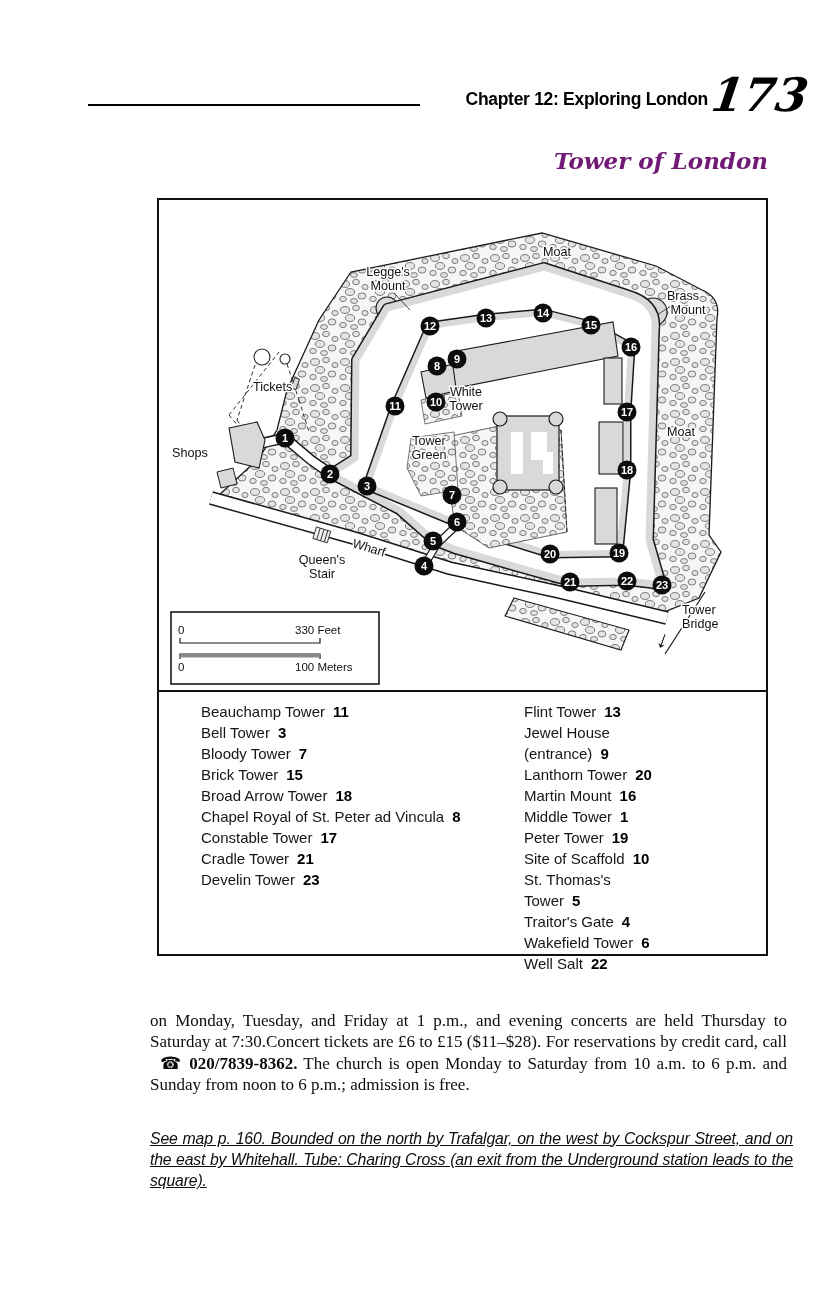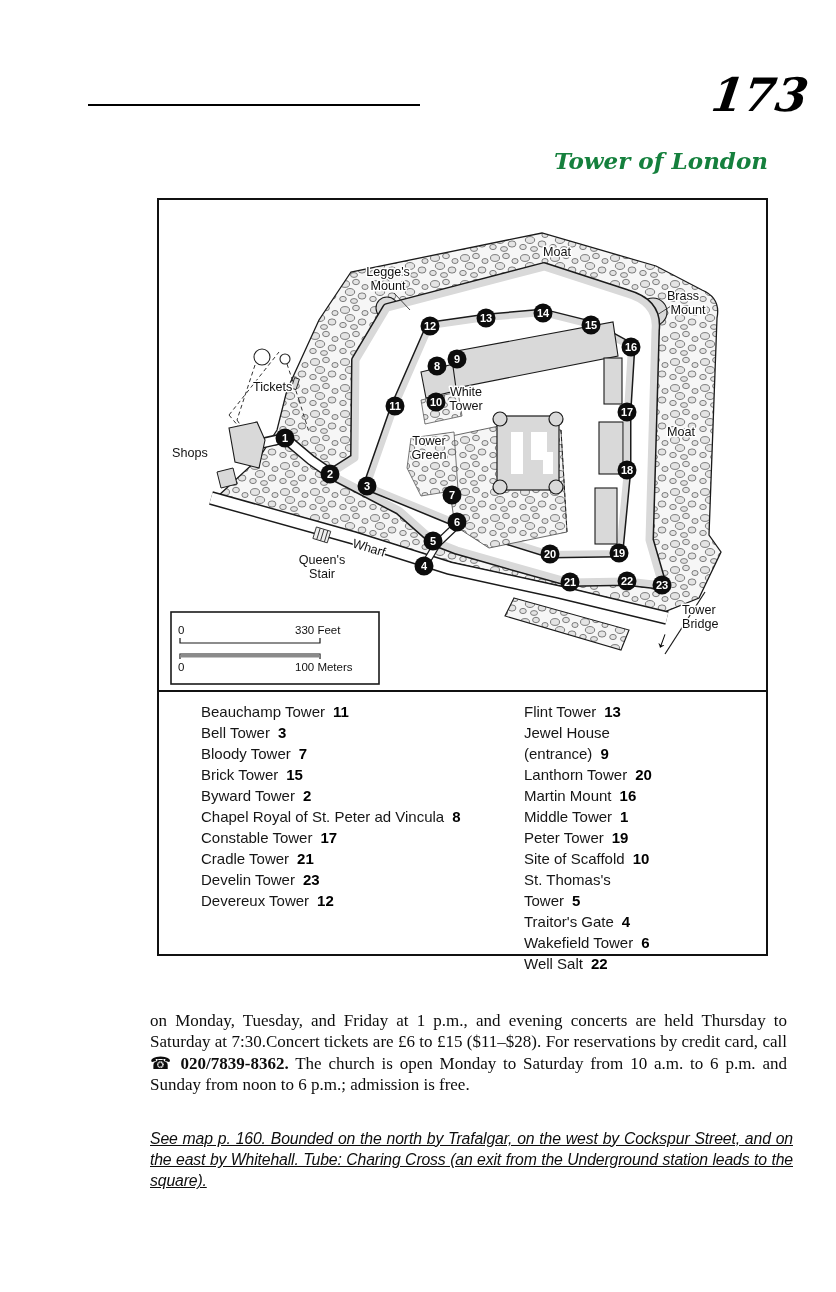--- a/index.html
+++ b/index.html
@@ -6,21 +6,21 @@
   .page{position:relative;width:836px;height:1292px;background:#fff;overflow:hidden;
         font-family:"Liberation Sans",sans-serif;color:#111;}
 
   
   .header-rule{position:absolute;left:88px;top:104px;width:332px;height:2px;background:#000;}
   .chapter-title{position:absolute;left:420px;top:89px;width:288px;text-align:right;
         font:bold 17.5px "Liberation Sans",sans-serif;letter-spacing:-0.3px;color:#000;}
   .page-number{position:absolute;left:712px;top:68px;
         font:bold italic 46px "DejaVu Serif",serif;transform:skewX(-8deg);color:#000;}
   .figure-title{position:absolute;right:68px;top:147px;
-        font:bold italic 23px "DejaVu Serif",serif;color:#15803d;}
+        font:bold italic 23px "DejaVu Serif",serif;color:#701a75;}
 
   
   .figure-box{position:absolute;left:157px;top:198px;width:607px;height:754px;
         border:2px solid #111;background:#fff;}
   .map-area{position:relative;width:607px;height:490px;border-bottom:2px solid #111;}
   .legend-area{position:relative;width:496px;height:260px;}
 
   
   svg{display:block;}
   .mlabel{font:12.6px "Liberation Sans",sans-serif;fill:#111;
@@ -32,32 +32,33 @@
 
   
   .legend-col{position:absolute;top:9px;font:15px/21px "Liberation Sans",sans-serif;color:#161616;}
   .legend-col-left{left:42px;}
   .legend-col-right{left:365px;}
   .lrow .num{font-weight:bold;margin-left:8px;color:#000;}
 
   
   .p1{position:absolute;left:150px;top:993px;width:637px;
         font:17px/21.3px "Liberation Serif",serif;text-align:justify;color:#0d0d0d;}
-  .p1 .phone{font-weight:bold;}
+  .p1 .phone{font-weight:bold;margin-left:10px;}
   .p1 .phone-icon{font-family:"DejaVu Sans",sans-serif;font-weight:bold;}
   .p2{position:absolute;left:150px;top:1112px;width:643px;
         font:italic 15.8px/21.3px "Liberation Sans",sans-serif;letter-spacing:-0.15px;
         text-align:justify;color:#0d0d0d;text-decoration:underline;}
 </style>
 </head>
 <body>
 
 <div class="page">
 
   <div class="header-rule"></div>
+  <div class="chapter-title">Chapter 12: Exploring London</div>
   <div class="page-number">173</div>
   <div class="figure-title">Tower of London</div>
 
   <div class="figure-box">
 
     <div class="map-area">
       <svg width="607" height="490" viewBox="0 0 607 490">
         <defs>
           <pattern id="peb" width="30" height="26" patternUnits="userSpaceOnUse">
             <rect width="30" height="26" fill="#f6f6f6"></rect>
@@ -282,26 +283,25 @@
         </g>
       </svg>
     </div>
 
     <div class="legend-area">
       <div class="legend-col legend-col-left">
         <div class="lrow"><span>Beauchamp Tower</span><span class="num">11</span></div>
         <div class="lrow"><span>Bell Tower</span><span class="num">3</span></div>
         <div class="lrow"><span>Bloody Tower</span><span class="num">7</span></div>
         <div class="lrow"><span>Brick Tower</span><span class="num">15</span></div>
-        <div class="lrow"><span>Byward Tower</span><span class="num">2</span></div>
+        <div class="lrow"><span>Broad Arrow Tower</span><span class="num">18</span></div>
         <div class="lrow"><span>Chapel  Royal of St. Peter ad Vincula</span><span class="num">8</span></div>
         <div class="lrow"><span>Constable Tower</span><span class="num">17</span></div>
         <div class="lrow"><span>Cradle Tower</span><span class="num">21</span></div>
         <div class="lrow"><span>Develin Tower</span><span class="num">23</span></div>
-        <div class="lrow"><span>Devereux Tower</span><span class="num">12</span></div>
       </div>
       <div class="legend-col legend-col-right">
         <div class="lrow"><span>Flint Tower</span><span class="num">13</span></div>
         <div class="lrow"><span>Jewel House (entrance)</span><span class="num">9</span></div>
         <div class="lrow"><span>Lanthorn Tower</span><span class="num">20</span></div>
         <div class="lrow"><span>Martin Mount</span><span class="num">16</span></div>
         <div class="lrow"><span>Middle Tower</span><span class="num">1</span></div>
         <div class="lrow"><span>Peter Tower</span><span class="num">19</span></div>
         <div class="lrow"><span>Site of Scaffold</span><span class="num">10</span></div>
         <div class="lrow"><span>St. Thomas's Tower</span><span class="num">5</span></div>

